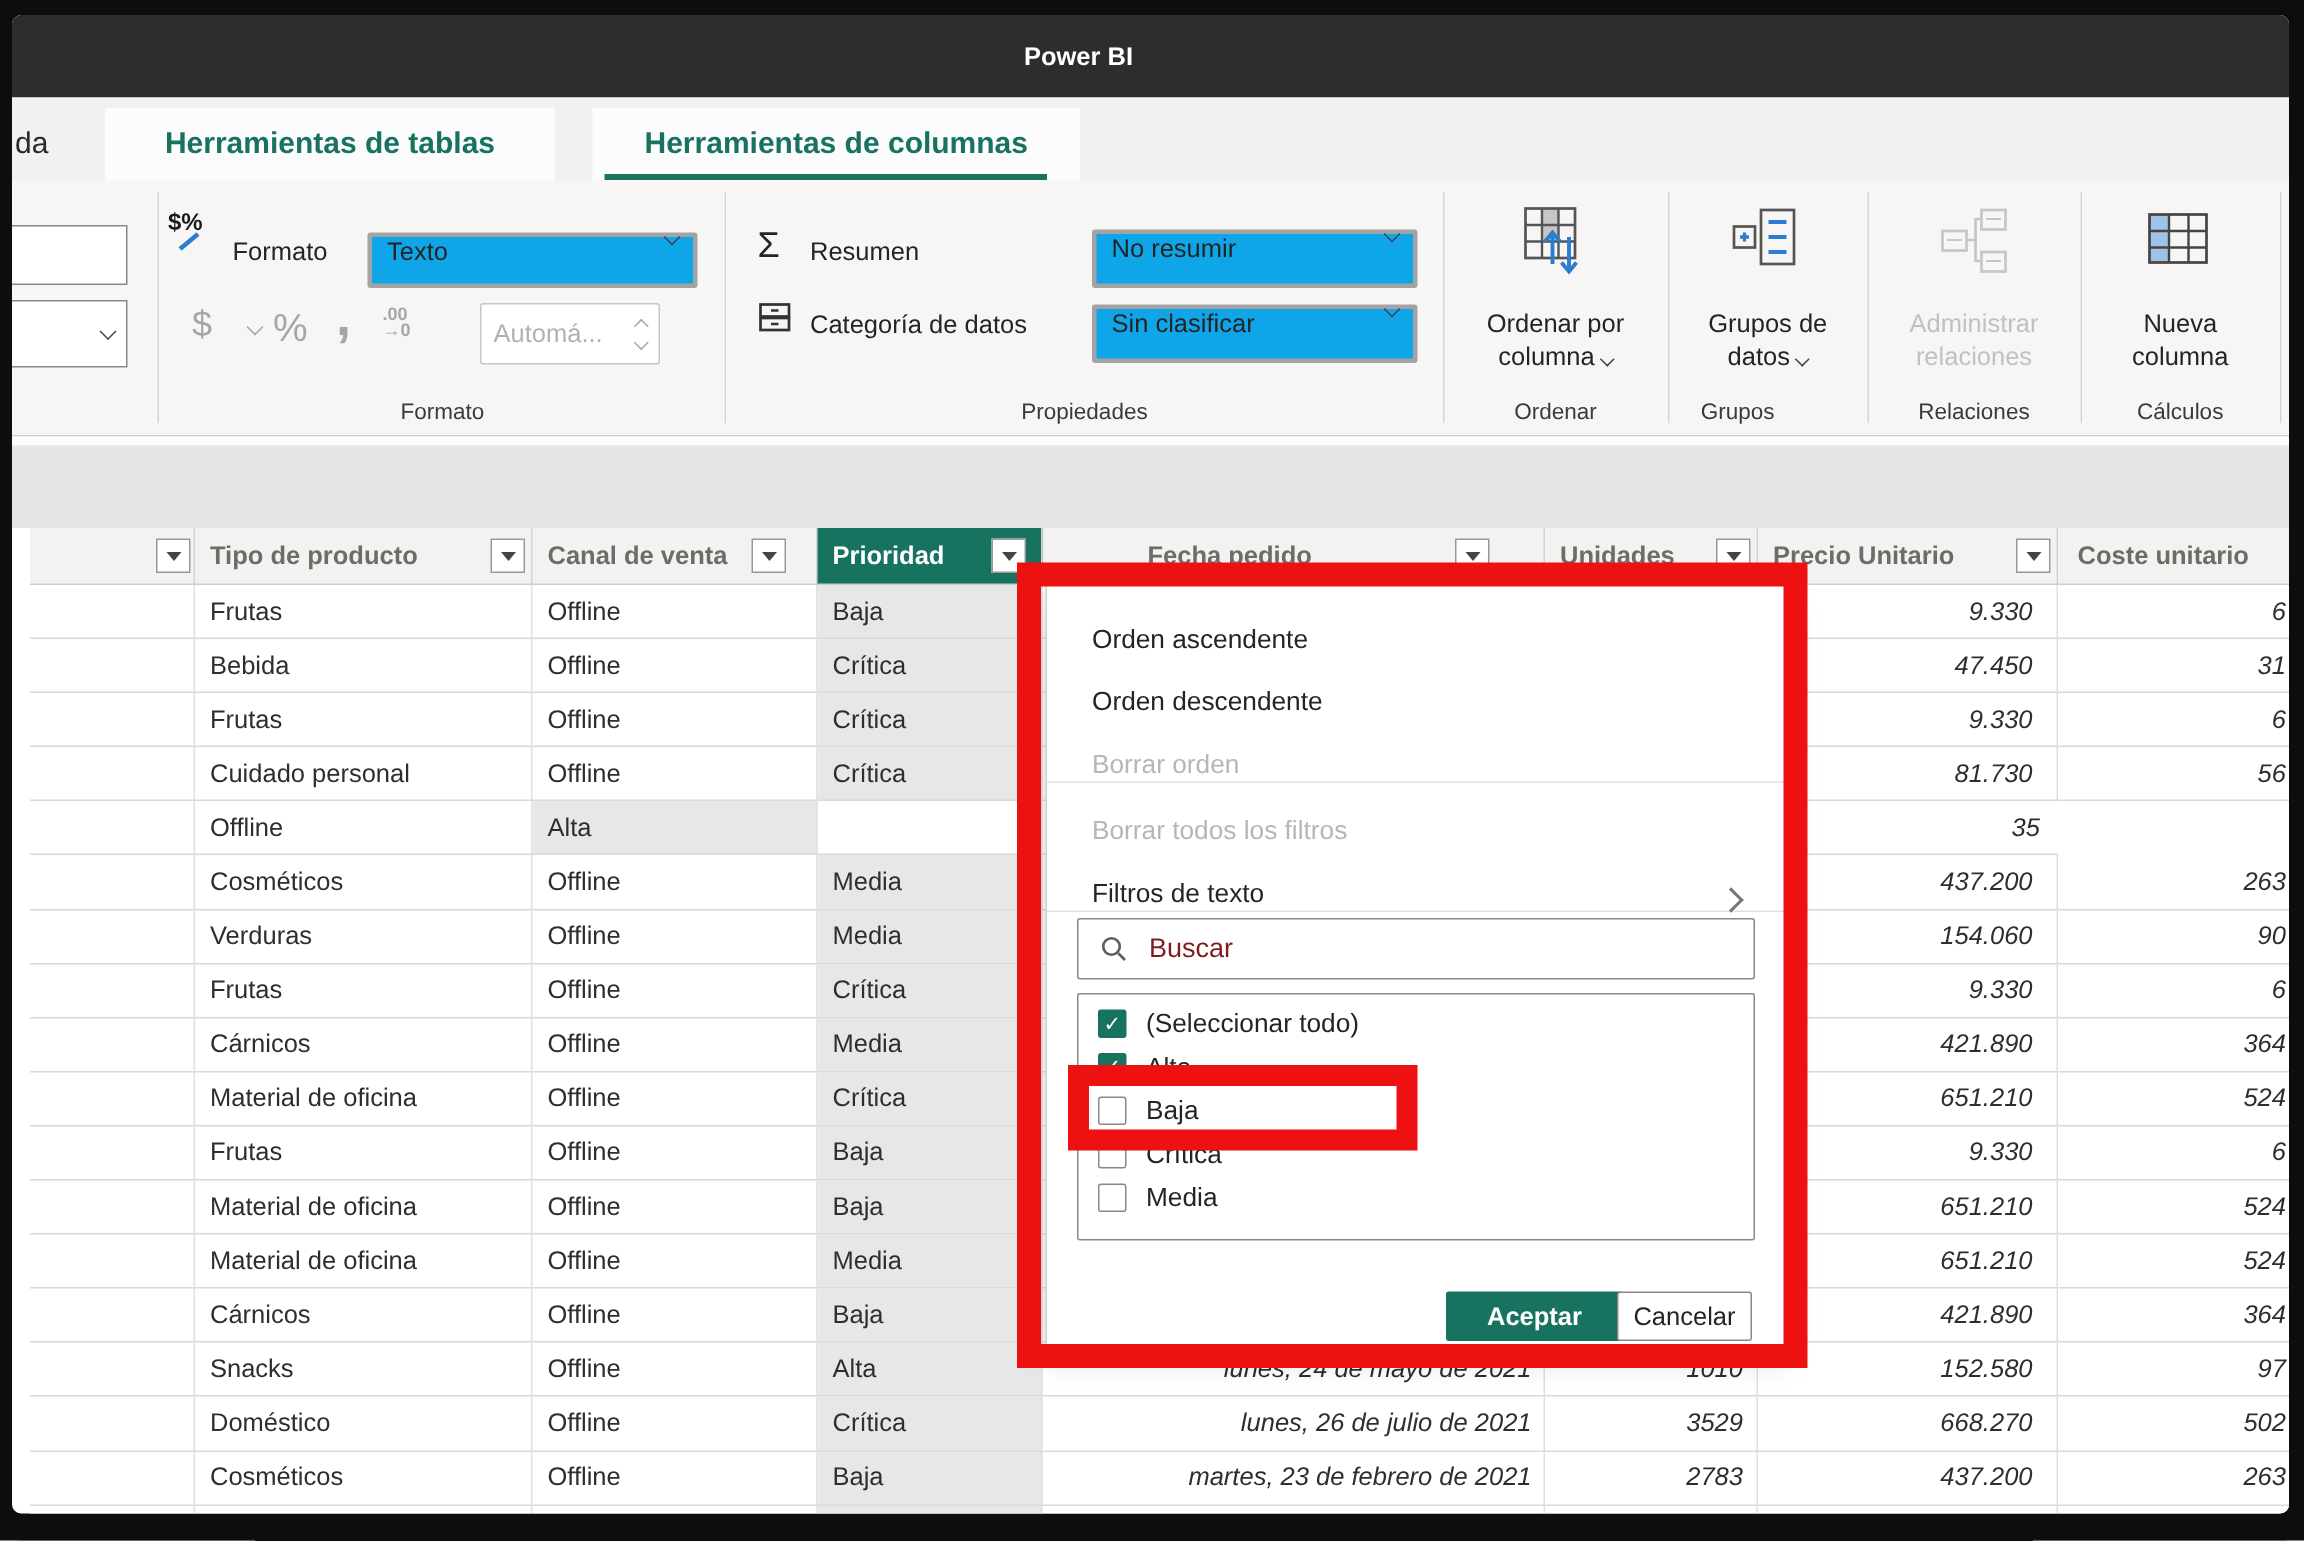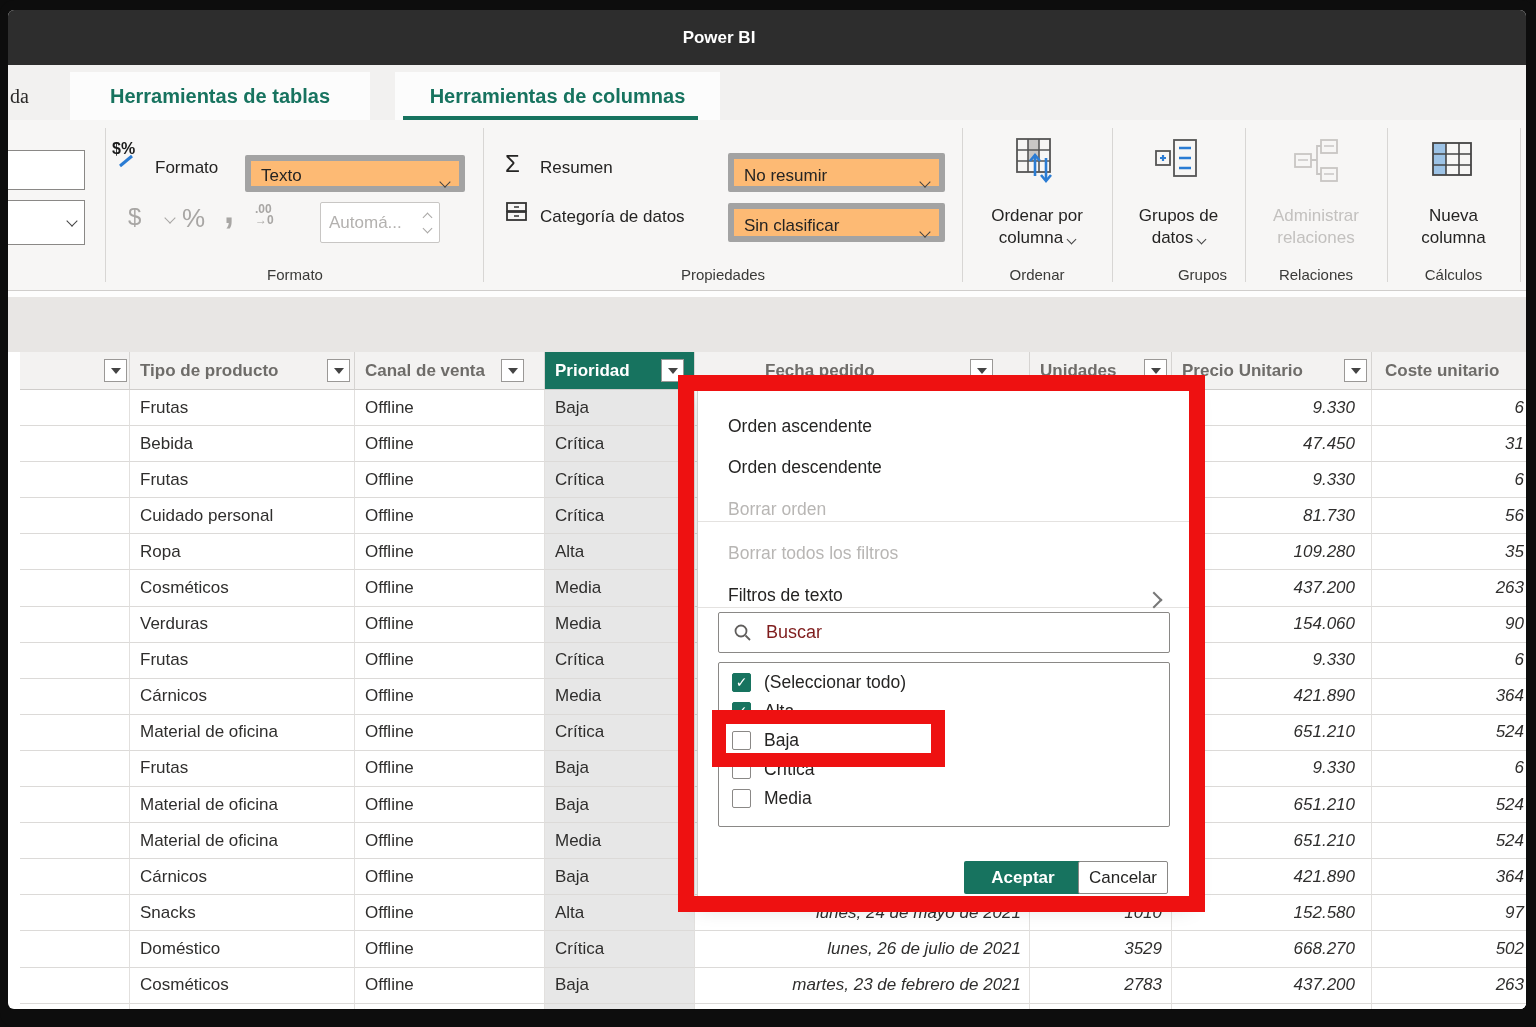--- a/index.html
+++ b/index.html
@@ -9,35 +9,35 @@
   .app{position:absolute;left:8px;top:10px;width:1518px;height:999px;background:#fff;
        overflow:hidden;border-radius:6px;}
 
   
   .titlebar{position:absolute;left:0;top:0;width:100%;height:55px;background:#2d2d2d;
             display:flex;align-items:center;justify-content:center;}
   .titlebar span{color:#fff;font-size:17px;font-weight:700;margin-right:96px;}
 
   
   .tabrow{position:absolute;left:0;top:55px;width:100%;height:55px;background:#f2f1f0;}
-  .partial-tab{position:absolute;left:2px;top:20px;font-size:20px;color:#2b2a29;font-family:Liberation Serif, serif;}
+  .partial-tab{position:absolute;left:2px;top:20px;font-size:20px;color:#2b2a29;}
   .tab{position:absolute;top:7px;height:48px;background:#fcfcfc;color:#17735f;
        font-weight:700;font-size:20px;display:flex;align-items:center;justify-content:center;}
   .tab1{left:62px;width:300px;}
   .tab2{left:387px;width:325px;}
   .tab.active::after{content:"";position:absolute;left:8px;right:22px;bottom:0;height:4px;background:#17735f;}
 
   
   .ribbon{position:absolute;left:0;top:110px;width:100%;height:170px;background:#f7f6f5;
           border-bottom:1px solid #d0cecc;}
   .vdiv{position:absolute;top:8px;height:154px;width:1px;background:#d8d6d4;}
   .seclabel{position:absolute;top:146px;height:20px;font-size:15px;color:#3a3a38;text-align:center;}
   .ibox{position:absolute;background:#fff;border:1px solid #8a8886;box-sizing:border-box;}
-  .dd{position:absolute;background:#fdba74;border:6px solid #a3a3a3;box-sizing:border-box;
-      display:flex;align-items:flex-end;padding:0 10px;font-size:17px;color:#252423;border-radius:2px;}
+  .dd{position:absolute;background:#0ea5e9;border:3px solid #a3a3a3;box-sizing:border-box;
+      display:flex;align-items:flex-start;padding:0 10px;font-size:17px;color:#252423;border-radius:2px;}
   .chev{display:inline-block;width:7px;height:7px;border-right:1.8px solid #444;
         border-bottom:1.8px solid #444;transform:rotate(45deg);margin-left:8px;margin-top:-4px;}
   .dd .chev{margin-left:auto;}
   .spin{position:absolute;background:#fff;border:1px solid #c8c6c4;box-sizing:border-box;
         display:flex;align-items:center;padding:0 8px;font-size:17px;color:#b3b1af;border-radius:2px;}
   .spin .arrows{margin-left:auto;display:flex;flex-direction:column;gap:4px;}
   .spin .arrows i{display:block;width:6px;height:6px;border-right:1.6px solid #a9a7a5;border-bottom:1.6px solid #a9a7a5;}
   .spin .arrows i.up{transform:rotate(-135deg);}
   .spin .arrows i.dn{transform:rotate(45deg);}
   .rlabel{position:absolute;font-size:17px;color:#252423;}
@@ -204,21 +204,21 @@
       <line x1="25" y1="22" x2="37" y2="22" stroke="#2b7cd3" stroke-width="2.6"></line>
       <line x1="25" y1="32" x2="37" y2="32" stroke="#2b7cd3" stroke-width="2.6"></line>
       <rect x="2" y="15" width="14" height="14" fill="none" stroke="#555" stroke-width="1.8"></rect>
       <line x1="6" y1="22" x2="12" y2="22" stroke="#2b7cd3" stroke-width="2.2"></line>
       <line x1="9" y1="19" x2="9" y2="25" stroke="#2b7cd3" stroke-width="2.2"></line>
     </svg>
     <div class="bigbtn" style="left:1104px;top:85px;width:133px;">
       <span>Grupos de</span><br>
       <span>datos</span><i class="chev"></i>
     </div>
-    <div class="seclabel" style="left:1128px;width:133px;">Grupos</div>
+    <div class="seclabel" style="left:1084px;width:133px;">Grupos</div>
 
     <svg class="icon-wrap" style="left:1285px;top:18px;" width="48" height="46" viewBox="0 0 48 46">
       <rect x="2" y="16" width="16" height="13" fill="none" stroke="#c8c6c4" stroke-width="1.8"></rect>
       <line x1="5" y1="22" x2="15" y2="22" stroke="#c8c6c4" stroke-width="1.4"></line>
       <rect x="28" y="2" width="16" height="13" fill="none" stroke="#c8c6c4" stroke-width="1.8"></rect>
       <line x1="31" y1="8" x2="41" y2="8" stroke="#c8c6c4" stroke-width="1.4"></line>
       <rect x="28" y="30" width="16" height="13" fill="none" stroke="#c8c6c4" stroke-width="1.8"></rect>
       <line x1="31" y1="36" x2="41" y2="36" stroke="#c8c6c4" stroke-width="1.4"></line>
       <path d="M18 22 L24 22 L24 8 L28 8 M24 22 L24 36 L28 36" fill="none" stroke="#c8c6c4" stroke-width="1.8"></path>
     </svg>
@@ -330,21 +330,20 @@
             <div class="cell c1">Cuidado personal</div>
             <div class="cell c2">Offline</div>
             <div class="cell c3">Crítica</div>
             <div class="cell c4 date"></div>
             <div class="cell c5 num"></div>
             <div class="cell c6 num">81.730</div>
             <div class="cell c7 num">56</div>
           </div>
           <div class="trow">
             <div class="cell c0"></div>
-            <div class="cell c1">Ropa</div>
             <div class="cell c2">Offline</div>
             <div class="cell c3">Alta</div>
             <div class="cell c4 date"></div>
             <div class="cell c5 num"></div>
             <div class="cell c6 num">109.280</div>
             <div class="cell c7 num">35</div>
           </div>
           <div class="trow">
             <div class="cell c0"></div>
             <div class="cell c1">Cosméticos</div>

